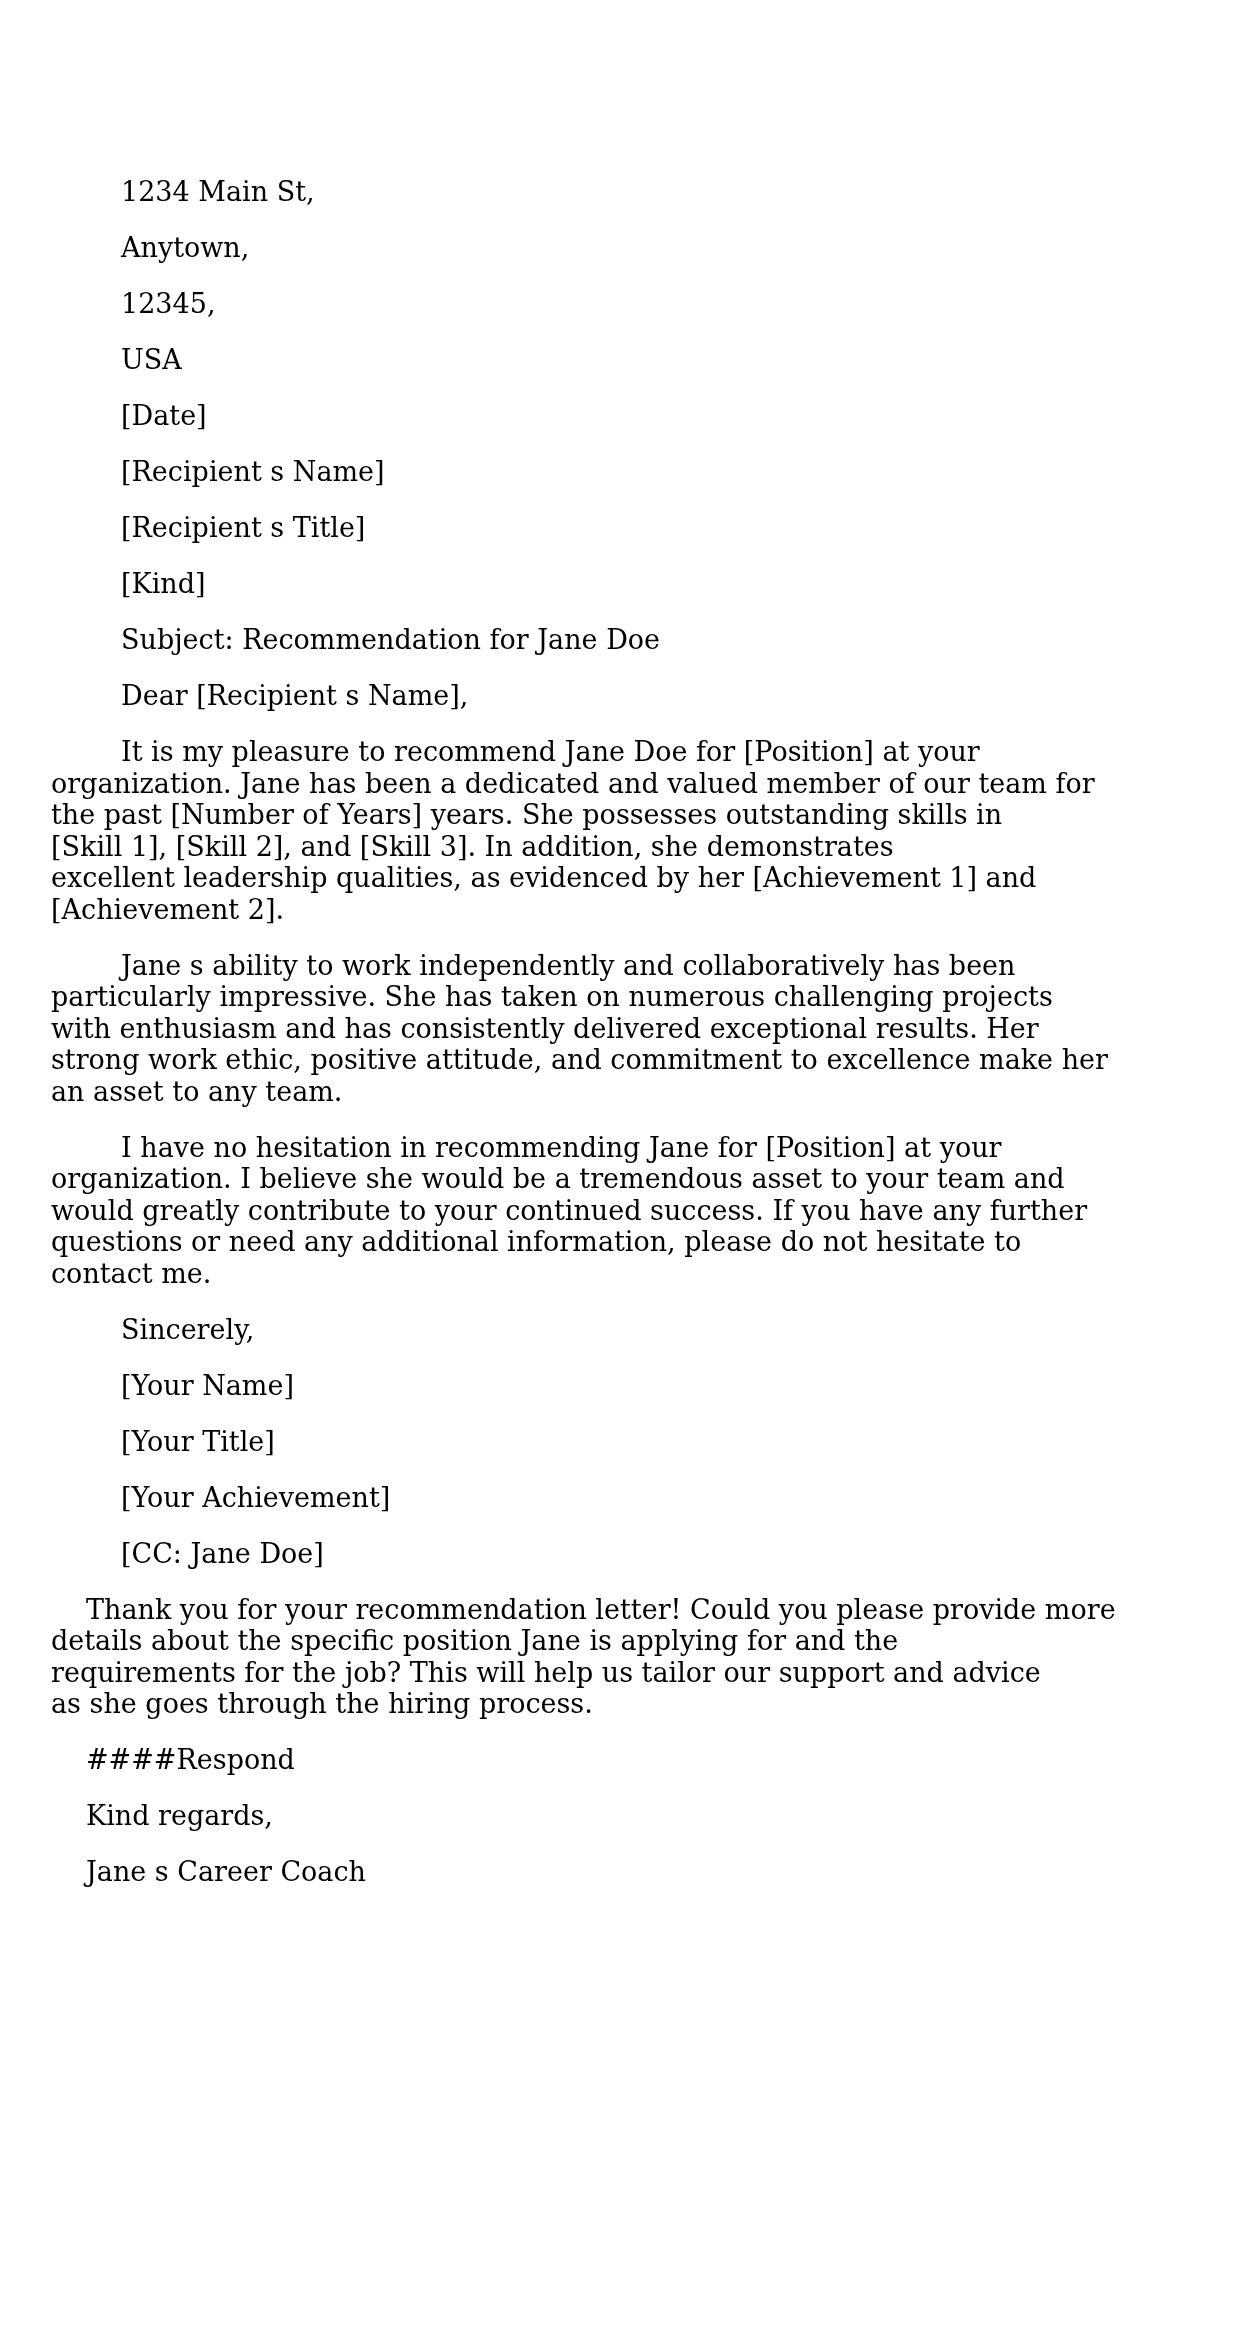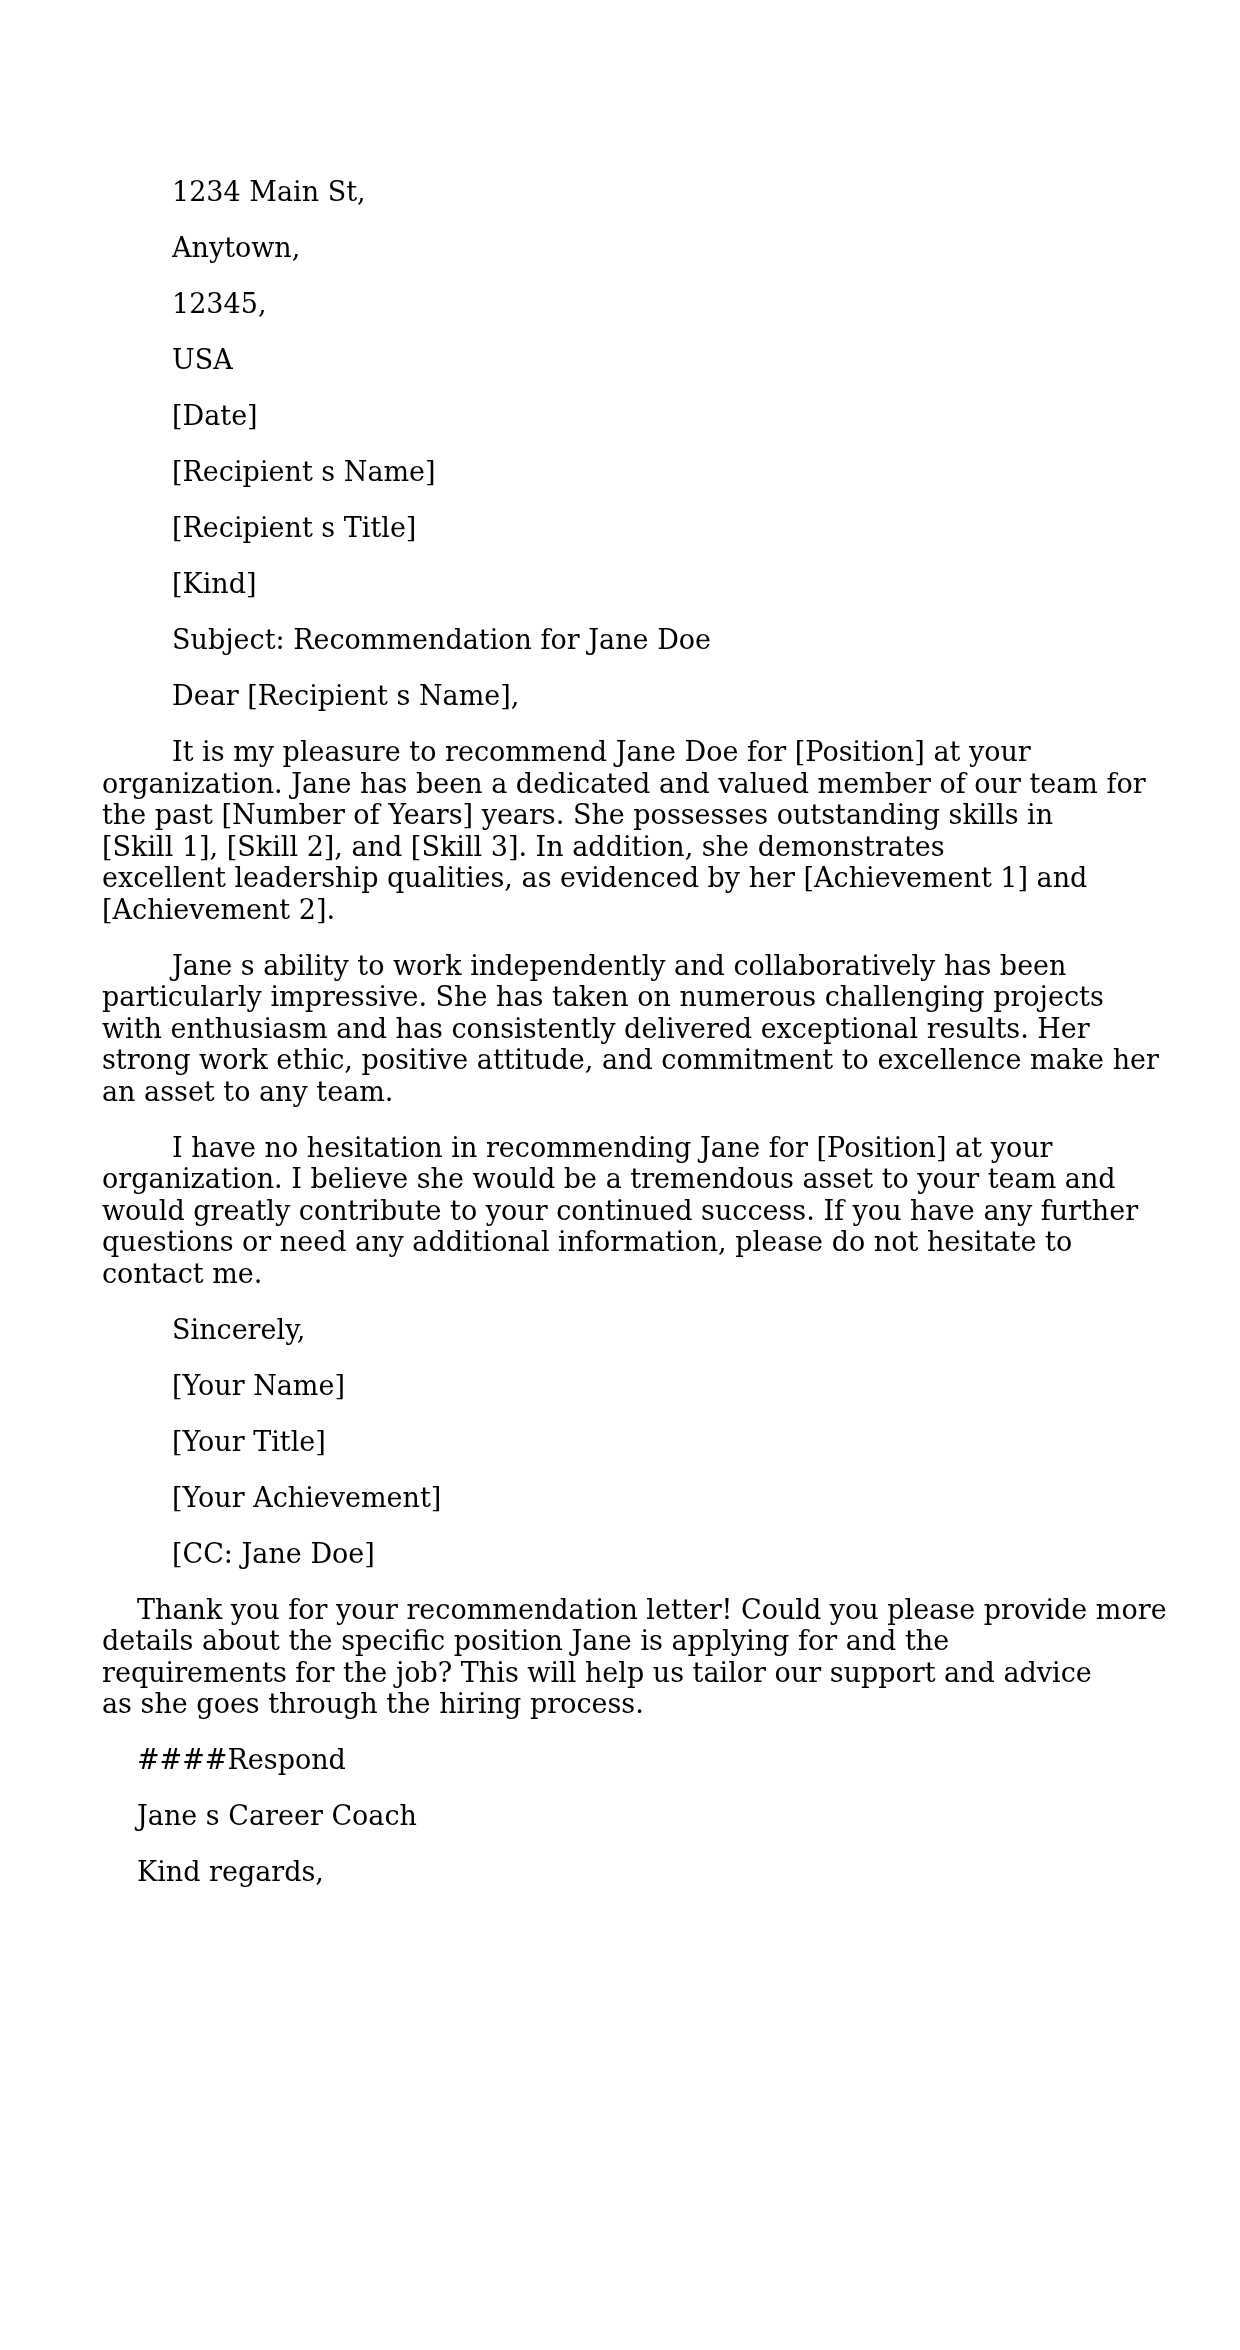--- a/index.html
+++ b/index.html
@@ -9,21 +9,21 @@
   }
   body {
     width: 1240px;
     height: 2350px;
     overflow: hidden;
   }
   .page {
     box-sizing: border-box;
     width: 1240px;
     height: 2350px;
-    padding: 176px 20px 0 102px;
+    padding: 176px 20px 0 51px;
     background: #ffffff;
     color: #000000;
     font-family: "DejaVu Serif", "Liberation Serif", serif;
     font-size: 27px;
     line-height: 31.5px;
   }
   .page p {
     margin: 0 0 24.5px 0;
     padding: 0;
   }
@@ -61,16 +61,16 @@
       <p class="ind-tab">Sincerely,</p>
       <p class="ind-tab">[Your Name]</p>
       <p class="ind-tab">[Your Title]</p>
       <p class="ind-tab">[Your Achievement]</p>
       <p class="gap"></p>
       <p class="ind-tab">[CC: Jane Doe]</p>
       <p class="ind-half">Thank you for your recommendation letter! Could you please provide more<br>details about the specific position Jane is applying for and the<br>requirements for the job? This will help us tailor our support and advice<br>as she goes through the hiring process.</p>
       <p class="ind-half">####Respond</p>
       <p class="gap"></p>
       <p class="gap"></p>
+      <p class="ind-half">Kind regards,</p>
       <p class="ind-half">Jane s Career Coach</p>
-      <p class="ind-half">Kind regards,</p>
     </div>
 </div>
 
 </body></html>

